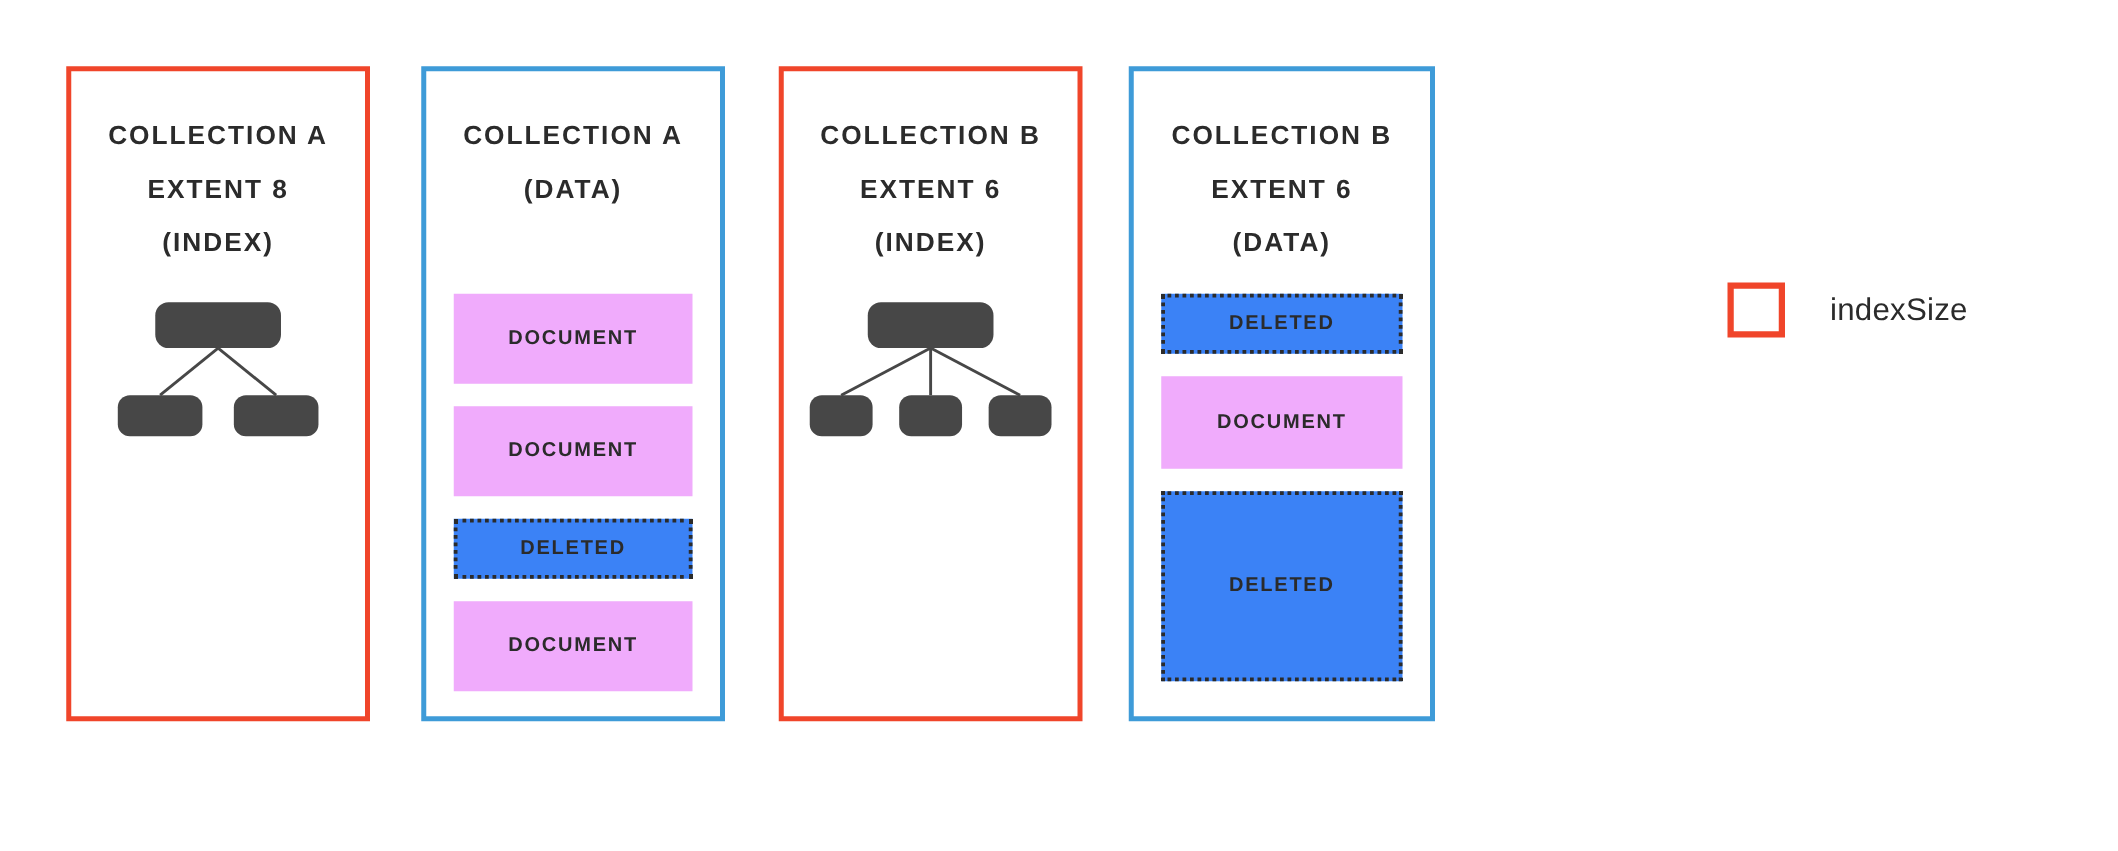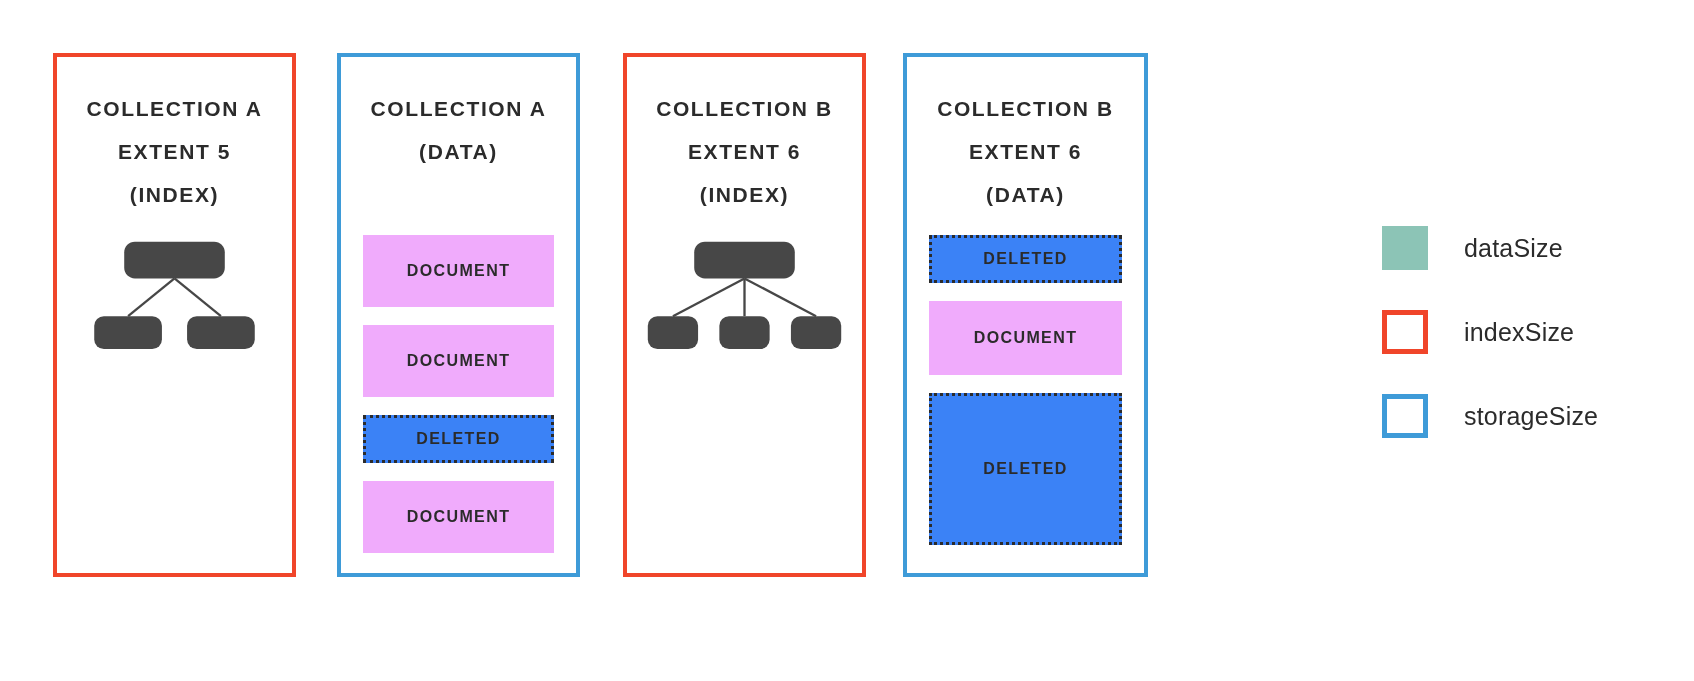--- a/index.html
+++ b/index.html
@@ -122,21 +122,21 @@
     white-space: nowrap;
   }
 </style>
 </head>
 <body>
 
 <div id="diagram">
     <div class="panel index" style="left: 53px; width: 243px;">
       <div class="panel-title">
         <span class="tline">COLLECTION A</span>
-        <span class="tline">EXTENT 5</span>
+        <span class="tline">EXTENT 8</span>
         <span class="tline">(INDEX)</span>
       </div>
       <div class="tree">
         <svg viewBox="0 0 243 120" preserveAspectRatio="xMidYMid meet">
           <line x1="121.5" y1="46" x2="73.5" y2="85" stroke="#474747" stroke-width="2.4"></line>
           <line x1="121.5" y1="46" x2="169.5" y2="85" stroke="#474747" stroke-width="2.4"></line>
           <rect x="69.5" y="8" width="104" height="38" rx="11" fill="#474747"></rect>
           <rect x="38.5" y="85" width="70" height="34" rx="10" fill="#474747"></rect>
           <rect x="134.5" y="85" width="70" height="34" rx="10" fill="#474747"></rect>
         </svg>
@@ -195,24 +195,16 @@
         </div>
         <div class="block deleted" style="height: 152px;">
           <span>DELETED</span>
         </div>
       </div>
     </div>
   </div>
 
 <div id="legend">
     <div class="legend-row">
-      <span class="legend-swatch fill-green"></span>
-      <span class="legend-label">dataSize</span>
-    </div>
-    <div class="legend-row">
       <span class="legend-swatch outline-red"></span>
       <span class="legend-label">indexSize</span>
     </div>
-    <div class="legend-row">
-      <span class="legend-swatch outline-blue"></span>
-      <span class="legend-label">storageSize</span>
-    </div>
   </div>
 
 </body></html>

